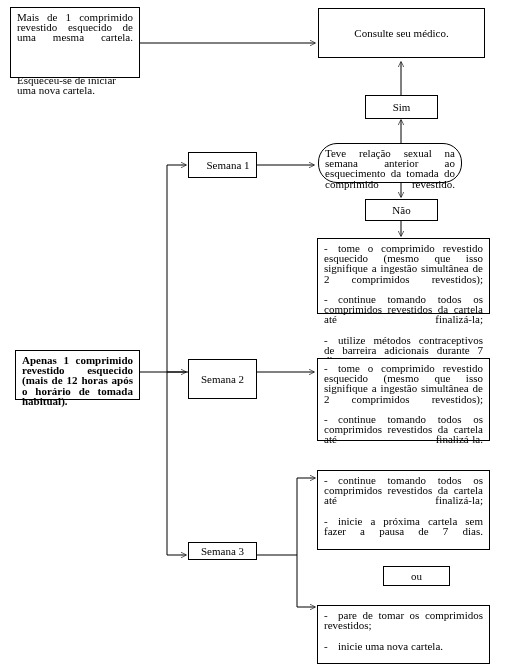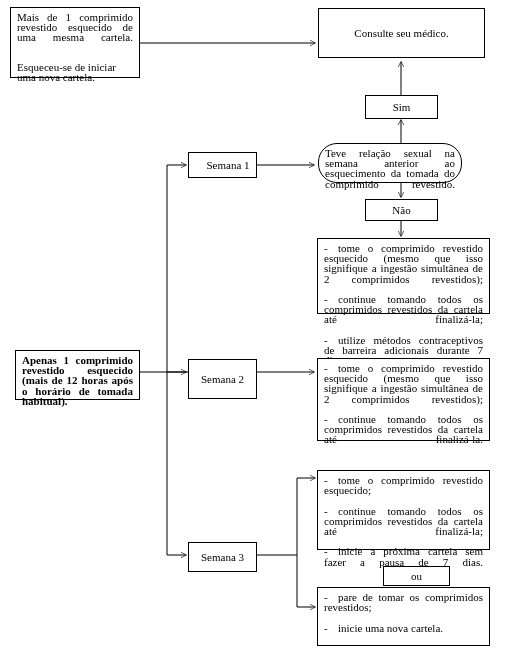--- a/index.html
+++ b/index.html
@@ -36,21 +36,21 @@
     justify-content: center;
   }
   .box.center .inner {
     padding: 0;
     width: 100%;
   }
   .box p {
     margin: 0;
   }
   .box p.gap {
-    margin-top: 9px;
+    margin-top: 22px;
   }
   .bullet-line {
     text-align: justify;
     text-justify: inter-word;
     text-indent: 0;
   }
   .bullet-line::after {
     content: "";
     display: inline-block;
     width: 100%;
@@ -163,34 +163,33 @@
 
   <div class="box" style="left:317px; top:358px; width:173px; height:83px;">
     <div class="inner">
       <p class="bullet-line"><span class="bullet-mark">-</span><span>tome o comprimido revestido esquecido (mesmo que isso signifique a ingestão simultânea de 2 comprimidos revestidos);</span></p>
       <p class="bullet-line"><span class="bullet-mark">-</span><span>continue tomando todos os comprimidos revestidos da cartela até finalizá-la.</span></p>
     </div>
   </div>
 
   <div class="box" style="left:317px; top:470px; width:173px; height:80px;">
     <div class="inner">
-      <p class="bullet-line"><span class="bullet-mark">-</span><span>tome o comprimido revestido esquecido;</span></p>
       <p class="bullet-line"><span class="bullet-mark">-</span><span>continue tomando todos os comprimidos revestidos da cartela até finalizá-la;</span></p>
       <p class="bullet-line"><span class="bullet-mark">-</span><span>inicie a próxima cartela sem fazer a pausa de 7 dias.</span></p>
     </div>
   </div>
 
-  <div class="box center" style="left:188px; top:542px; width:69px; height:30px;">
+  <div class="box center" style="left:188px; top:542px; width:69px; height:18px;">
     <div class="inner">Semana 3</div>
   </div>
 
   <div class="box center" style="left:383px; top:566px; width:67px; height:20px;">
     <div class="inner">ou</div>
   </div>
 
-  <div class="box" style="left:317px; top:587px; width:173px; height:59px;">
+  <div class="box" style="left:317px; top:605px; width:173px; height:59px;">
     <div class="inner">
       <p class="bullet-line"><span class="bullet-mark">-</span><span>pare de tomar os comprimidos revestidos;</span></p>
       <p class="bullet-line last-line"><span class="bullet-mark">-</span><span>inicie uma nova cartela.</span></p>
     </div>
   </div>
 
 </div>
 
 </body></html>

